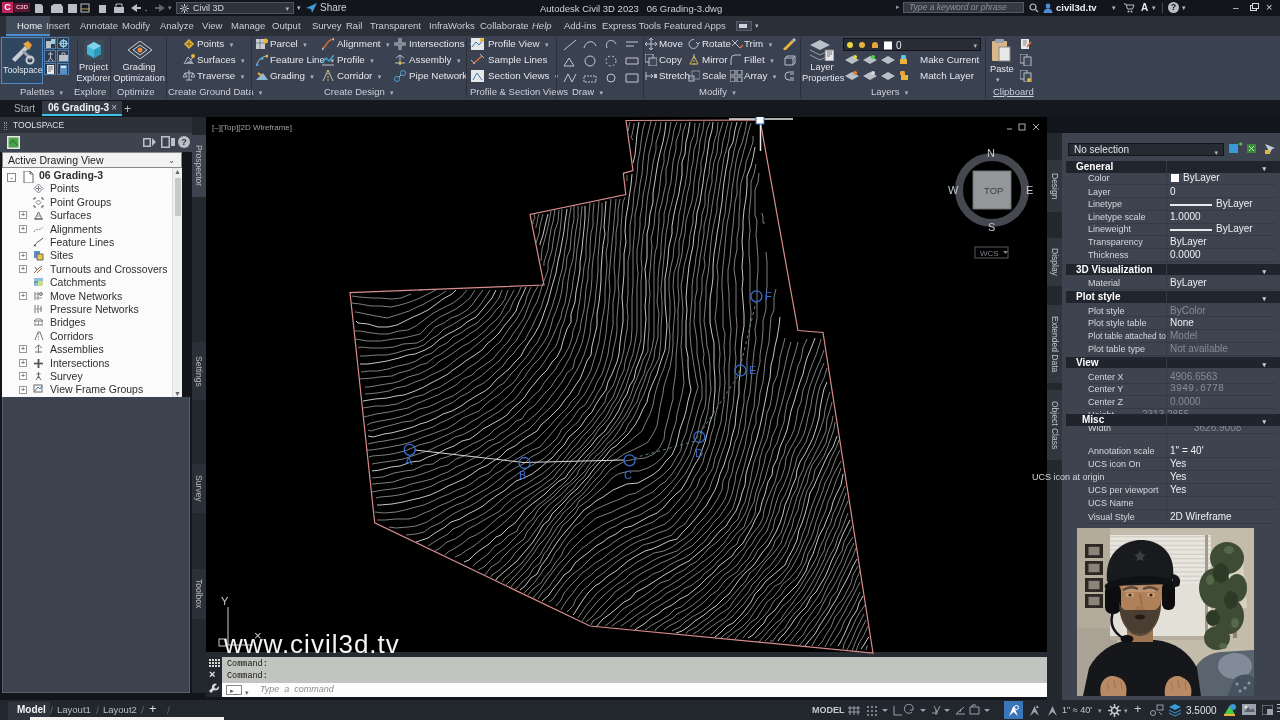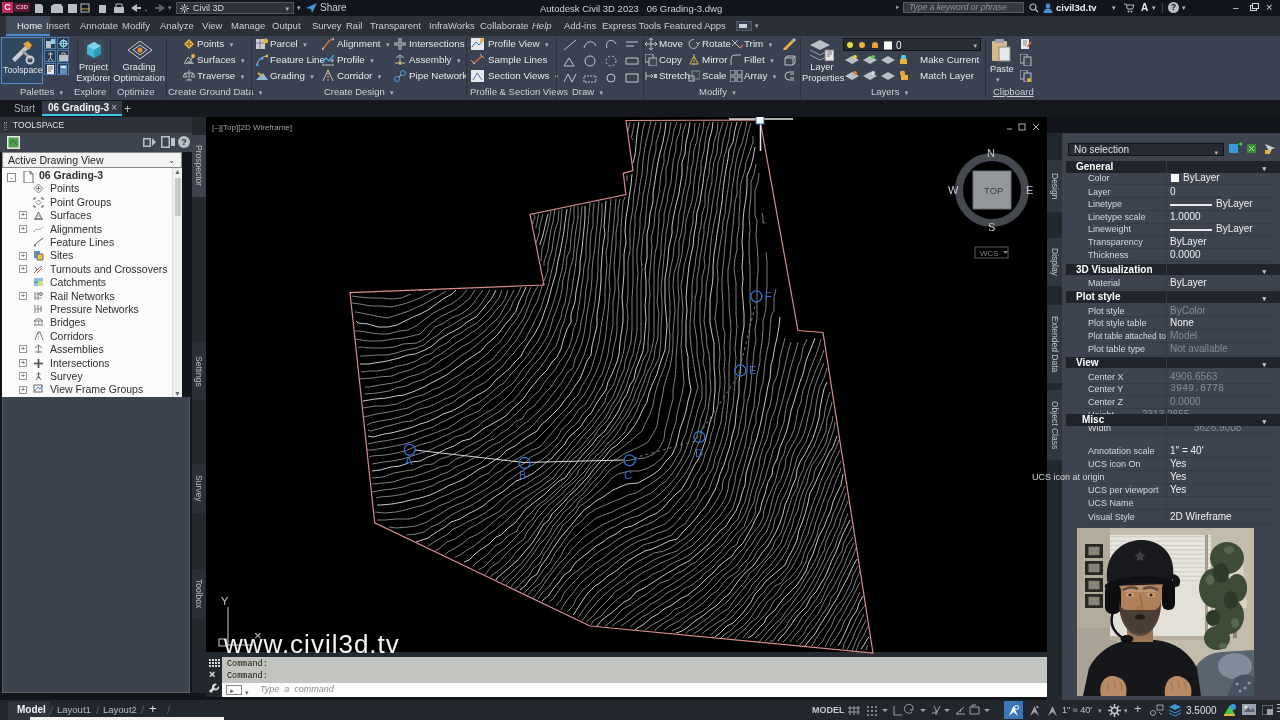--- a/index.html
+++ b/index.html
@@ -527,21 +527,21 @@
         <path d="M1 6C4 3 7 8 10 4" stroke="#3a7a3a" fill="none"></path>
         <rect x="5" y="4" width="5" height="5" fill="#c8e090"></rect>
       </svg>
 <div class="trow" style="left:48px;top:108.2px;">Catchments</div>
 <div class="abs" style="left:17px;top:123.8px;width:8px;height:8px;border:1px solid #999;background:#fff;font-size:8px;line-height:6px;text-align:center;color:#444;">+</div>
 <svg class="abs" style="left:31px;top:122.6px" width="11" height="11" viewBox="0 0 11 11">
         <path d="M2 1v8M5 1v8" stroke="#777"></path>
         <path d="M2 3h7M2 7h7" stroke="#999"></path>
         <circle cx="8" cy="3" r="1.5" fill="none" stroke="#777"></circle>
       </svg>
-<div class="trow" style="left:48px;top:121.6px;">Rail Networks</div>
+<div class="trow" style="left:48px;top:121.6px;">Move Networks</div>
 <svg class="abs" style="left:31px;top:136.0px" width="11" height="11" viewBox="0 0 11 11">
         <path d="M2 1v8M5 1v8" stroke="#777"></path>
         <path d="M2 5h7" stroke="#999"></path>
         <path d="M8 2v6" stroke="#777"></path>
       </svg>
 <div class="trow" style="left:48px;top:135.0px;">Pressure Networks</div>
 <svg class="abs" style="left:31px;top:149.4px" width="11" height="11" viewBox="0 0 11 11">
         <path d="M1 4h9M1 8h9" stroke="#777"></path>
         <path d="M2 4v4M5.5 4v4M9 4v4" stroke="#999"></path>
         <path d="M1 4C4 1 7 1 10 4" fill="none" stroke="#777"></path>

